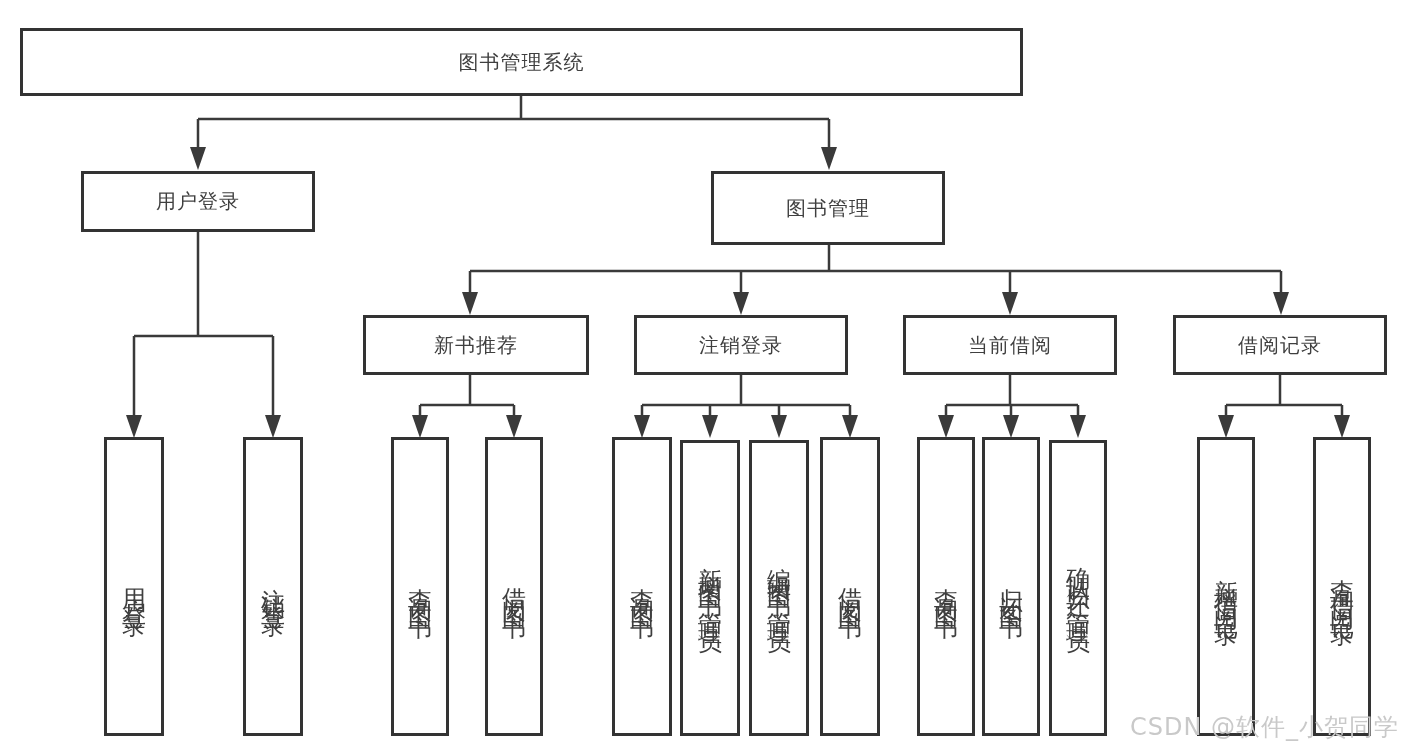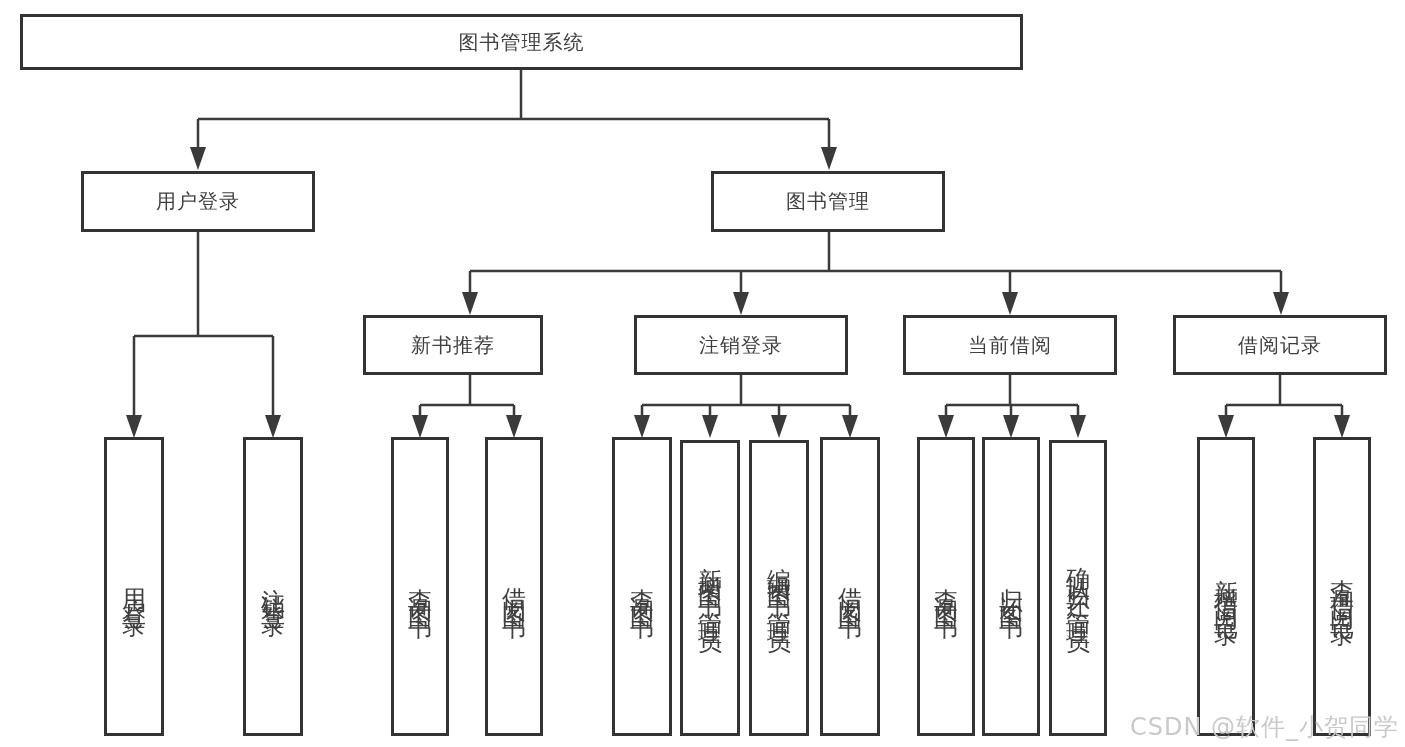--- a/index.html
+++ b/index.html
@@ -105,32 +105,32 @@
       <polygon points="771,415 787,415 779,438"></polygon>
       <polygon points="842,415 858,415 850,438"></polygon>
       <polygon points="938,415 954,415 946,438"></polygon>
       <polygon points="1003,415 1019,415 1011,438"></polygon>
       <polygon points="1070,415 1086,415 1078,438"></polygon>
       <polygon points="1218,415 1234,415 1226,438"></polygon>
       <polygon points="1334,415 1350,415 1342,438"></polygon>
     </g>
   </svg>
 
-  <div class="box hbox" style="left:20px; top:14px; width:1003px; height:56px;">
+  <div class="box hbox" style="left:20px; top:28px; width:1003px; height:68px;">
     <span>图书管理系统</span>
   </div>
 
   <div class="box hbox" style="left:81px; top:171px; width:234px; height:61px;">
     <span>用户登录</span>
   </div>
-  <div class="box hbox" style="left:711px; top:171px; width:234px; height:61px;">
+  <div class="box hbox" style="left:711px; top:171px; width:234px; height:74px;">
     <span>图书管理</span>
   </div>
 
-  <div class="box hbox" style="left:363px; top:315px; width:180px; height:60px;">
+  <div class="box hbox" style="left:363px; top:315px; width:226px; height:60px;">
     <span>新书推荐</span>
   </div>
   <div class="box hbox" style="left:634px; top:315px; width:214px; height:60px;">
     <span>注销登录</span>
   </div>
   <div class="box hbox" style="left:903px; top:315px; width:214px; height:60px;">
     <span>当前借阅</span>
   </div>
   <div class="box hbox" style="left:1173px; top:315px; width:214px; height:60px;">
     <span>借阅记录</span>

